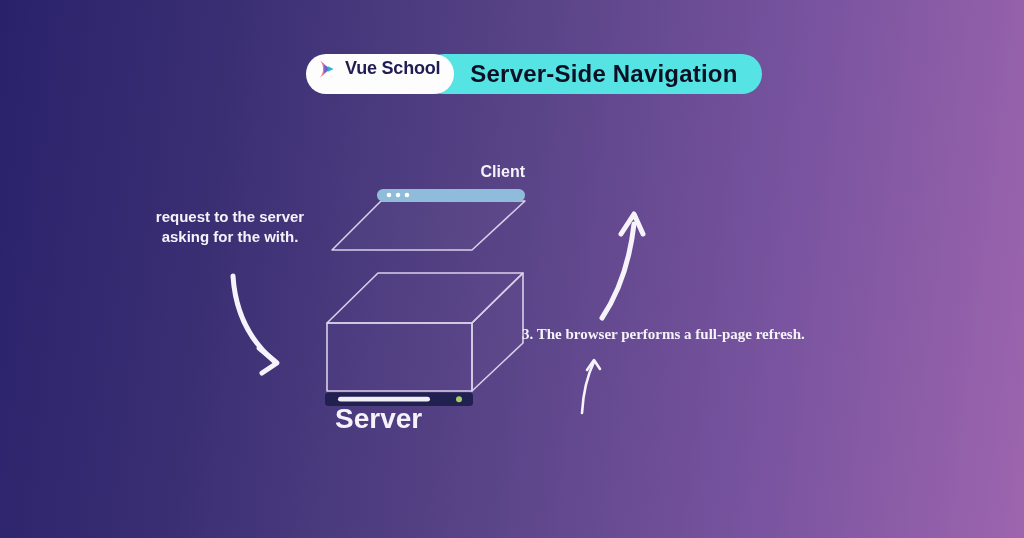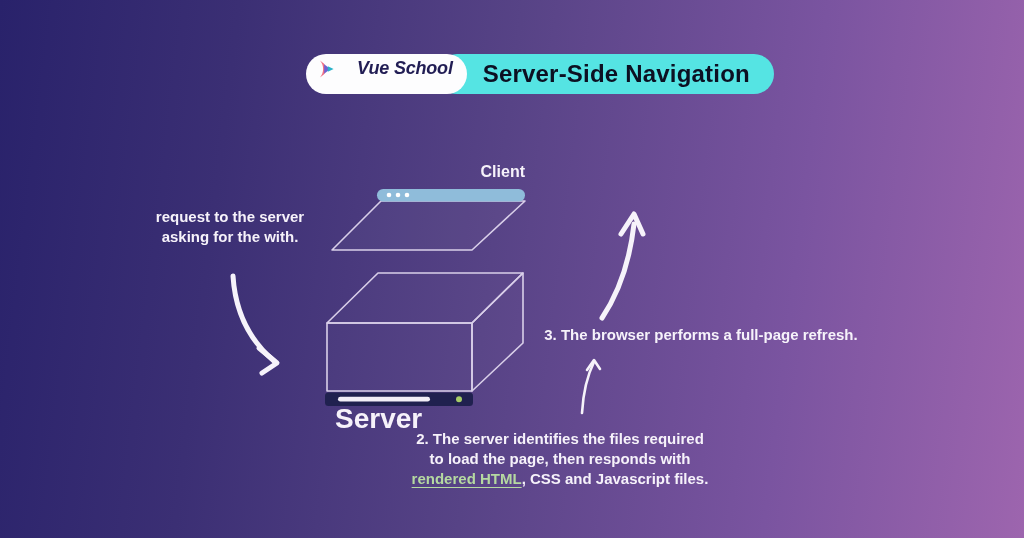--- a/index.html
+++ b/index.html
@@ -8,33 +8,33 @@
     width:1024px;height:538px;
     overflow:hidden;
     background:linear-gradient(97deg,#29226b 0%,#3b2f74 22%,#574386 48%,#7a54a0 76%,#9d65ae 100%);
     font-family:"Liberation Sans",sans-serif;
     -webkit-font-smoothing:antialiased;
   }
   .txt{position:absolute;color:#f6f2fa;font-weight:bold;}
   
   .badge{position:absolute;left:306px;top:54px;height:40px;display:flex;align-items:stretch;}
   .badge-white{background:#fdfdfe;border-radius:21px;display:flex;align-items:center;
-    padding:0 14px 11px 10px;gap:19px;position:relative;z-index:2;font-style:italic;}
+    padding:0 14px 11px 10px;gap:7px;position:relative;z-index:2;}
   .brand-text{color:#211d54;font-weight:bold;font-size:18px;letter-spacing:-0.2px;}
   .badge-cyan{background:var(--accent-cyan,#55e4e3);border-radius:21px;margin-left:-30px;
     padding:0 24px 0 46px;display:flex;align-items:center;}
   .badge-title{color:#0c1022;font-weight:bold;font-size:24px;letter-spacing:0.2px;}
   
   .client-label{left:430px;top:163px;width:95px;text-align:right;font-size:16px;}
   .server-label{left:335px;top:403px;font-size:28px;}
   
   .step{font-size:15px;line-height:19.5px;text-align:center;}
   .step-1{left:130px;top:207px;width:200px;}
   .step-2{left:398px;top:429px;width:324px;line-height:20px;}
-  .step-3{left:541px;top:325px;width:320px;text-align:center;white-space:nowrap;}
+  .step-3{left:522px;top:325px;width:320px;text-align:left;white-space:nowrap;font-family:Liberation Serif, serif;}
   .step-4{left:550px;top:158px;width:340px;}
   .green-link{color:var(--link-green,#b5d9a1);text-decoration:underline;text-underline-offset:3px;}
   .lineart{position:absolute;left:0;top:0;}
 </style>
 </head>
 <body>
 
 <div class="stage">
 
   <div class="badge">
@@ -89,22 +89,17 @@
   </svg>
 
   <div class="txt client-label">Client</div>
   <div class="txt server-label">Server</div>
 
   <div class="txt step step-1">
     <div>request to the server</div>
     <div>asking for the with.</div>
   </div>
 
-  <div class="txt step step-2">
-    <div>2. The server identifies the files required</div>
-    <div>to load the page, then responds with</div>
-    <div><span class="green-link">rendered HTML</span><span>, CSS and Javascript files.</span></div>
-  </div>
 
   <div class="txt step step-3">3. The browser performs a full-page refresh.</div>
 
 
 </div>
 
 </body></html>

